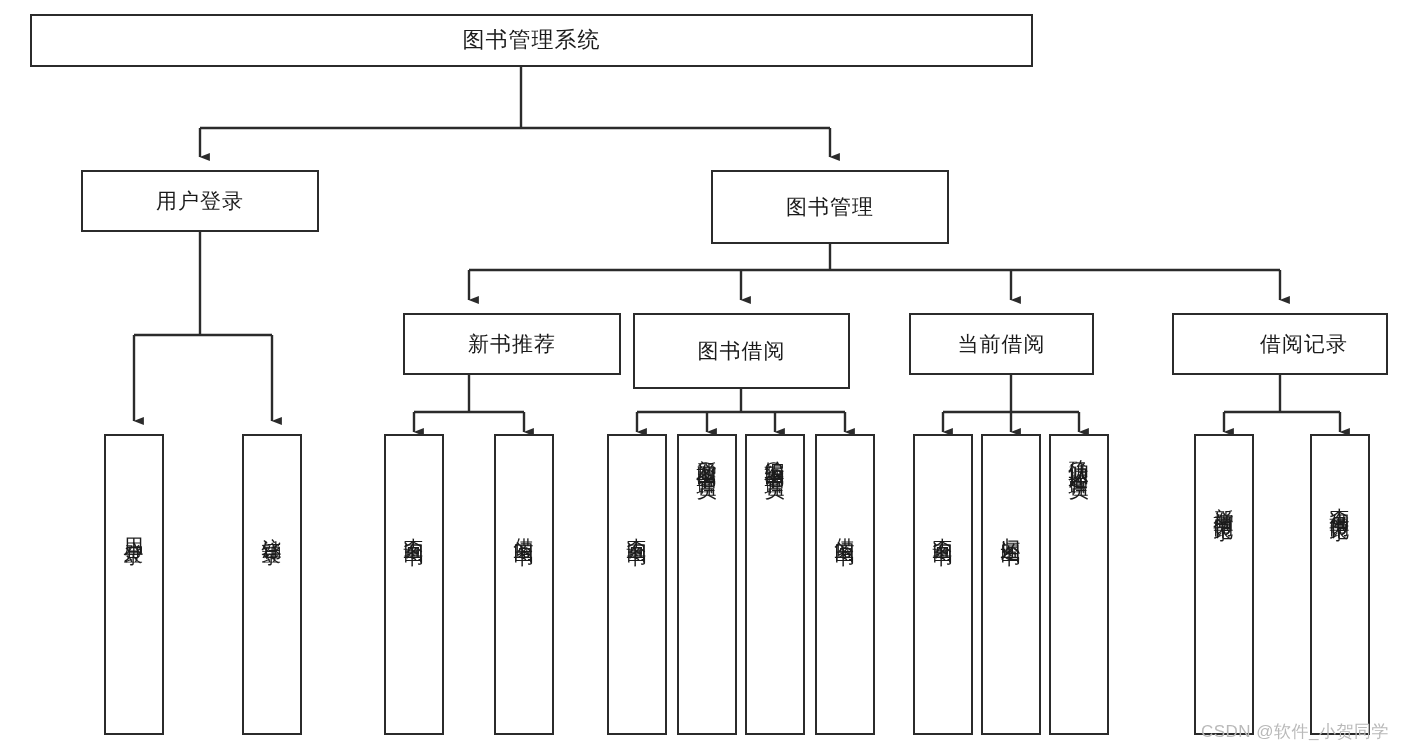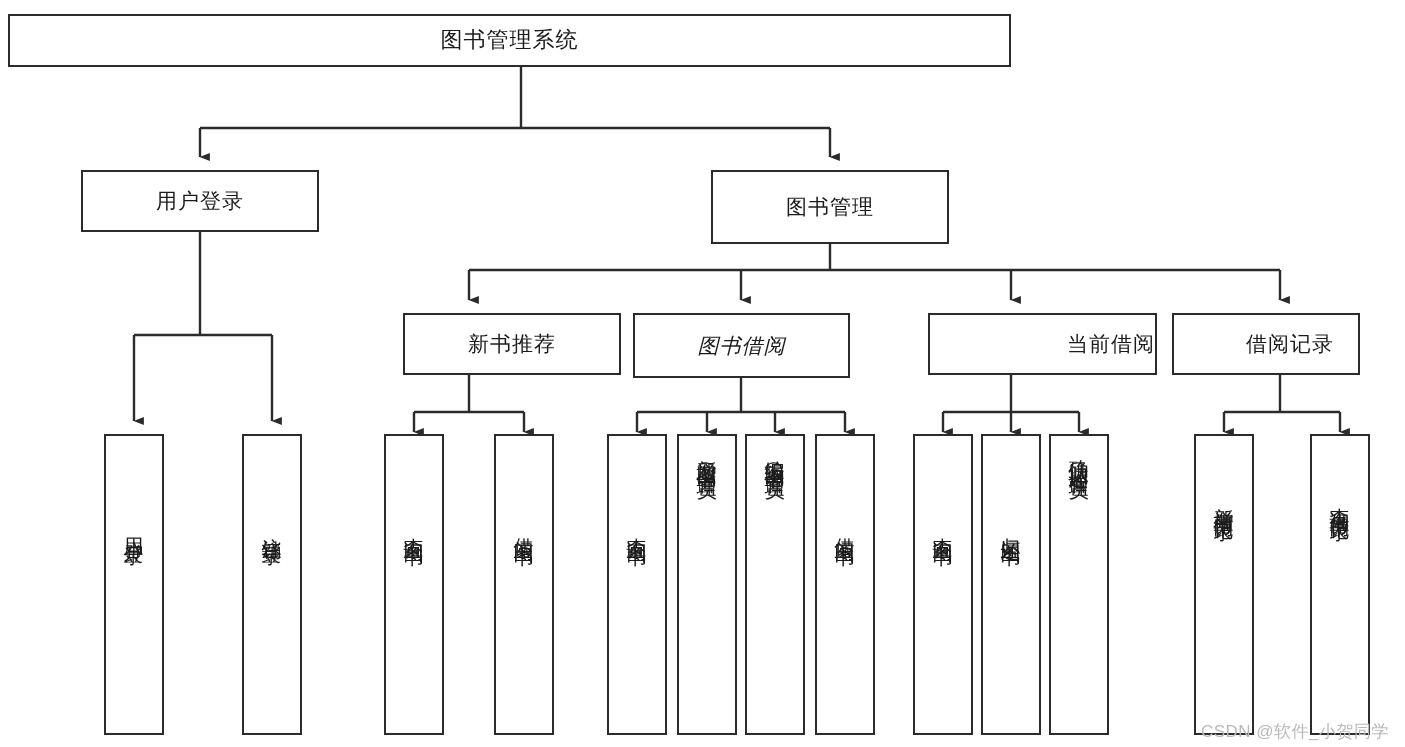--- a/index.html
+++ b/index.html
@@ -122,41 +122,41 @@
     <path class="ar" d="M943,412 L943,432"></path>
     <path class="ar" d="M1011,412 L1011,432"></path>
     <path class="ar" d="M1079,412 L1079,432"></path>
 
     <path class="ln" d="M1280,375 L1280,412"></path>
     <path class="ln" d="M1224,412 L1340,412"></path>
     <path class="ar" d="M1224,412 L1224,432"></path>
     <path class="ar" d="M1340,412 L1340,432"></path>
   </svg>
 
-  <div class="node horiz root" style="left:8px;top:14px;width:1003px;height:53px;">
+  <div class="node horiz root" style="left:30px;top:14px;width:1003px;height:53px;">
     <span>图书管理系统</span>
   </div>
 
   <div class="node horiz" style="left:81px;top:170px;width:238px;height:62px;">
     <span>用户登录</span>
   </div>
   <div class="node horiz" style="left:711px;top:170px;width:238px;height:74px;">
     <span>图书管理</span>
   </div>
 
   <div class="node horiz" style="left:360px;top:313px;width:218px;height:62px;margin-left:43px;">
     <span>新书推荐</span>
   </div>
-  <div class="node horiz" style="left:633px;top:313px;width:217px;height:65px;font-style:italic;">
+  <div class="node horiz" style="left:633px;top:313px;width:217px;height:76px;">
     <span>图书借阅</span>
   </div>
-  <div class="node horiz" style="left:928px;top:313px;width:229px;height:62px;justify-content:flex-end;">
+  <div class="node horiz" style="left:909px;top:313px;width:185px;height:62px;">
     <span>当前借阅</span>
   </div>
-  <div class="node horiz" style="left:1172px;top:313px;width:188px;height:62px;padding-left:48px;">
+  <div class="node horiz" style="left:1172px;top:313px;width:216px;height:62px;padding-left:48px;">
     <span>借阅记录</span>
   </div>
 
   <div class="node vert pad-top" style="left:104px;top:434px;width:60px;height:301px;">
     <span class="vlabel">用户登录</span>
   </div>
   <div class="node vert pad-top" style="left:242px;top:434px;width:60px;height:301px;">
     <span class="vlabel">注销登录</span>
   </div>
 

